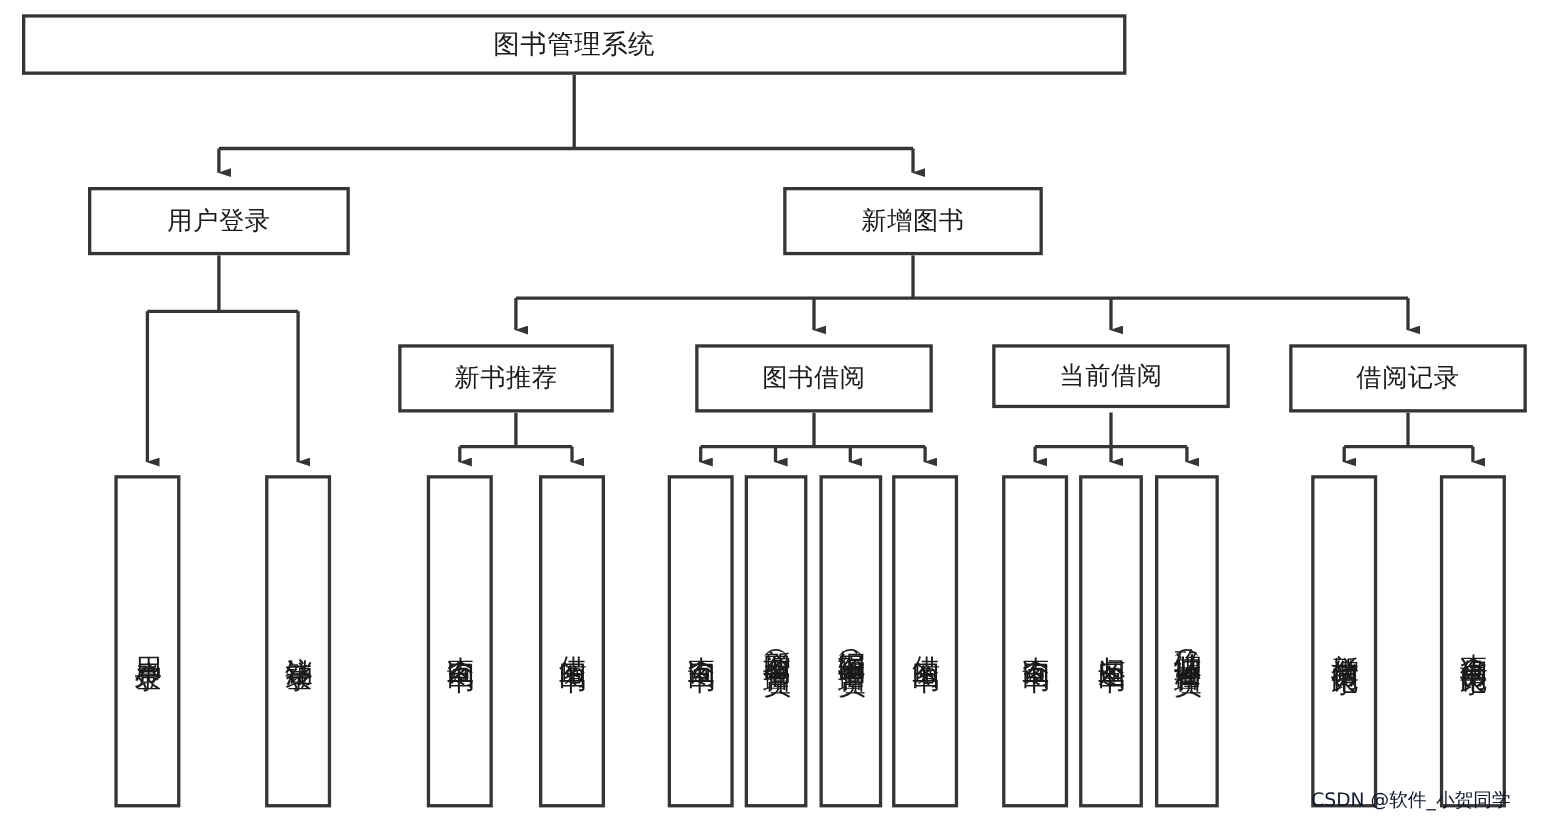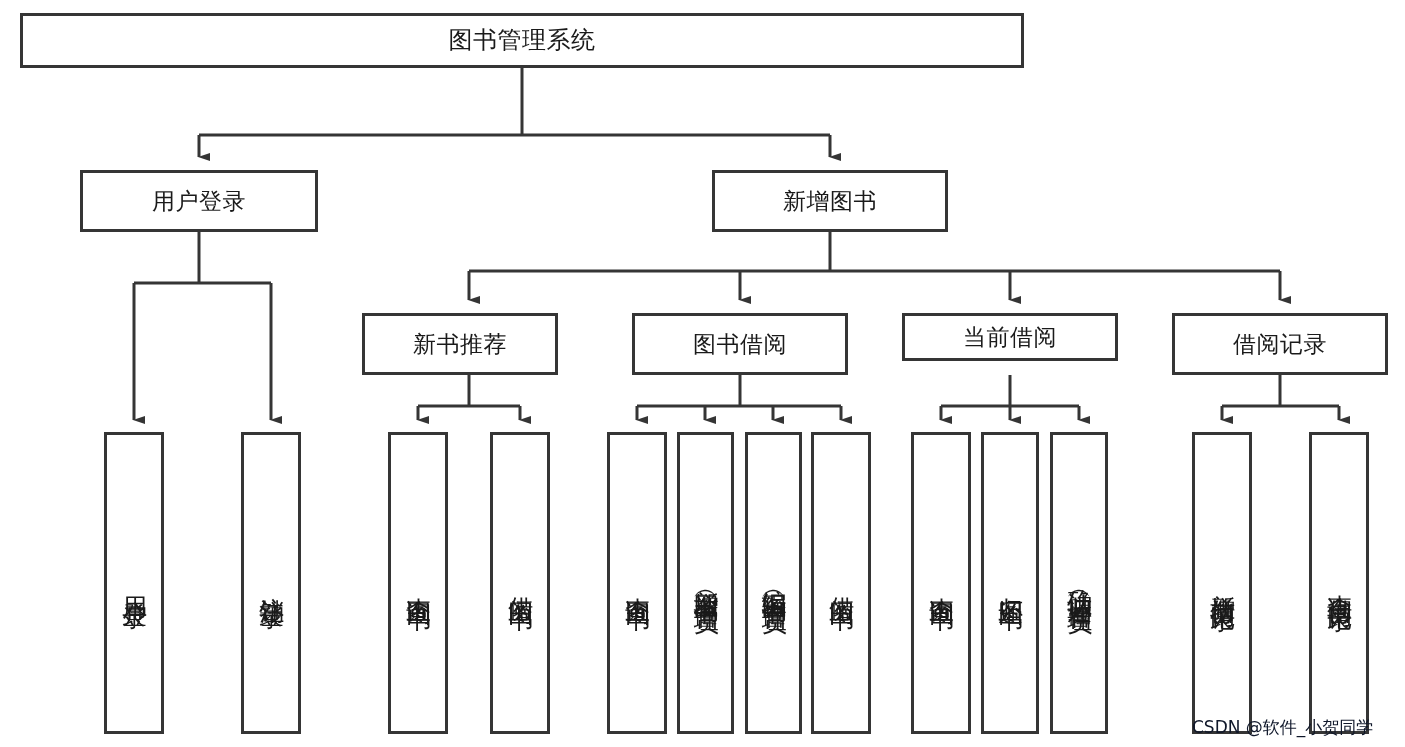--- a/index.html
+++ b/index.html
@@ -138,21 +138,21 @@
   <div class="node h" style="left:712px; top:170px; width:236px; height:62px;">
     <span class="lbl">新增图书</span>
   </div>
 
   <div class="node h" style="left:362px; top:313px; width:196px; height:62px;">
     <span class="lbl">新书推荐</span>
   </div>
   <div class="node h" style="left:632px; top:313px; width:216px; height:62px;">
     <span class="lbl">图书借阅</span>
   </div>
-  <div class="node h" style="left:902px; top:313px; width:216px; height:48px;">
+  <div class="node h" style="left:902px; top:313px; width:216px; height:58px;">
     <span class="lbl">当前借阅</span>
   </div>
   <div class="node h" style="left:1172px; top:313px; width:216px; height:62px;">
     <span class="lbl">借阅记录</span>
   </div>
 
   <div class="node v" style="left:104px; top:432px; width:60px; height:302px;">
     <span class="lbl">用户登录</span>
   </div>
   <div class="node v" style="left:241px; top:432px; width:60px; height:302px;">

